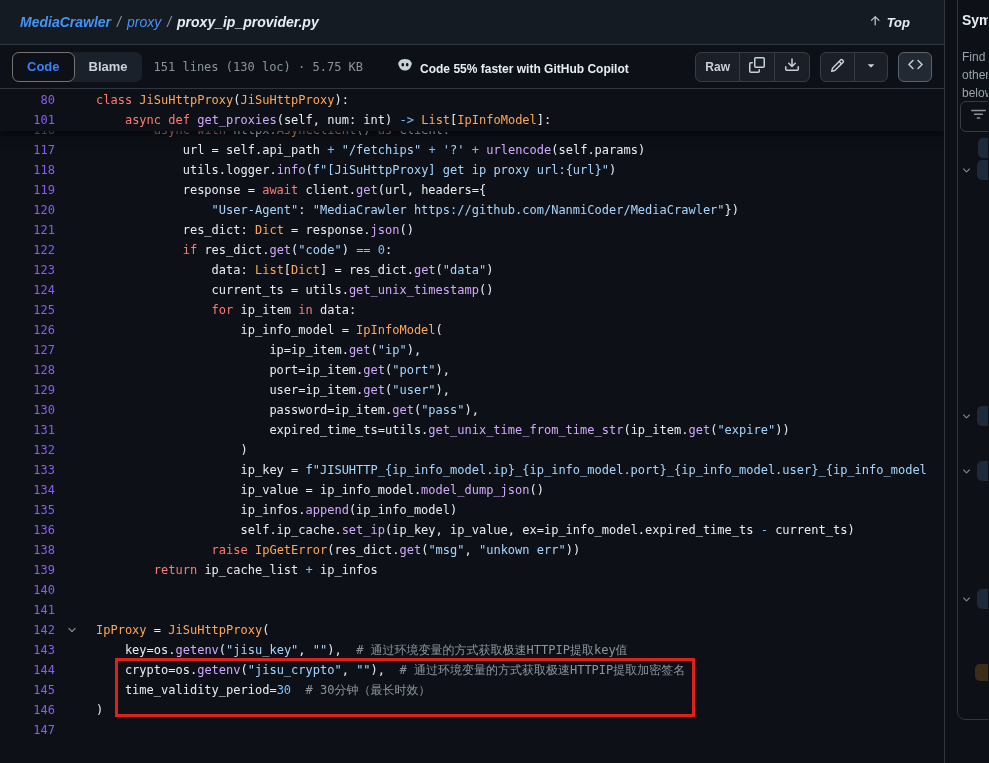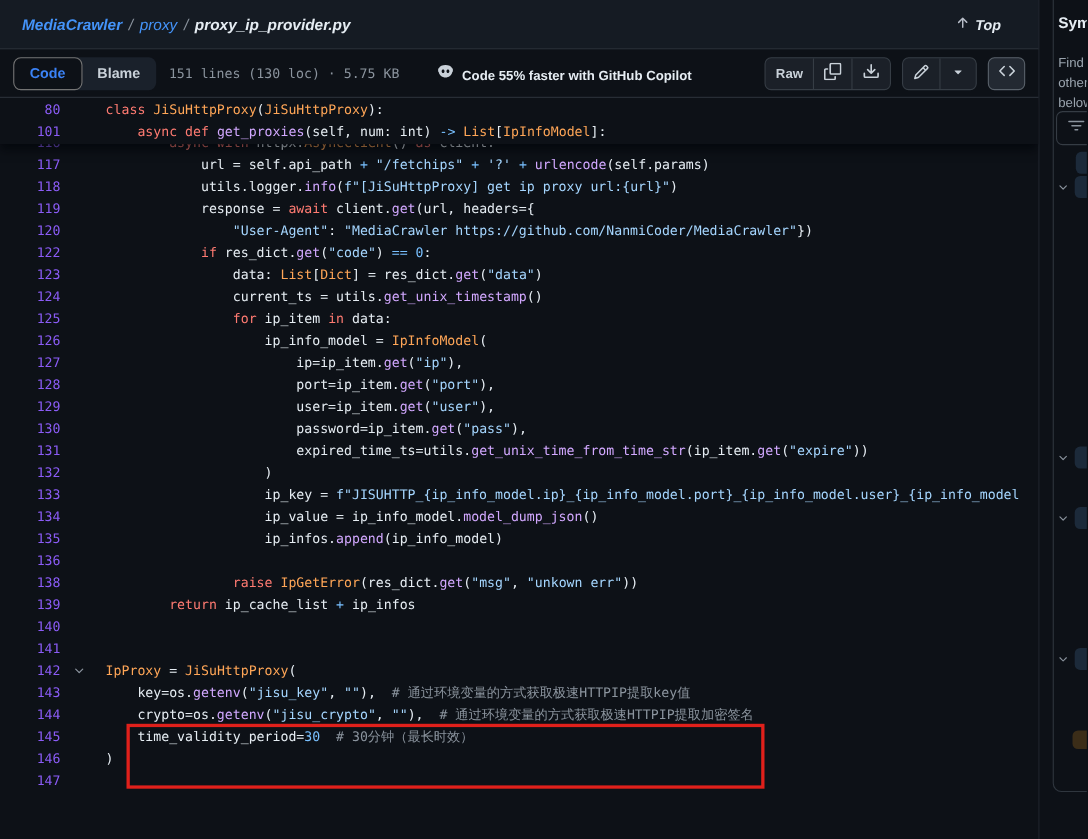--- a/index.html
+++ b/index.html
@@ -166,20 +166,25 @@
             <div class="ln">119</div>
             <div class="tog"></div>
             <pre class="src"><span class="tk-w">            response = </span><span class="tk-k">await</span><span class="tk-w"> client.</span><span class="tk-f">get</span><span class="tk-w">(url, headers={</span></pre>
           </div>
           <div class="crow">
             <div class="ln">120</div>
             <div class="tog"></div>
             <pre class="src"><span class="tk-w">                </span><span class="tk-s">"User-Agent"</span><span class="tk-w">: </span><span class="tk-s">"MediaCrawler https://github.com/NanmiCoder/MediaCrawler"</span><span class="tk-w">})</span></pre>
           </div>
           <div class="crow">
+            <div class="ln">121</div>
+            <div class="tog"></div>
+            <pre class="src"><span class="tk-w">            res_dict: </span><span class="tk-t">Dict</span><span class="tk-w"> = response.</span><span class="tk-f">json</span><span class="tk-w">()</span></pre>
+          </div>
+          <div class="crow">
             <div class="ln">122</div>
             <div class="tog"></div>
             <pre class="src"><span class="tk-w">            </span><span class="tk-k">if</span><span class="tk-w"> res_dict.</span><span class="tk-f">get</span><span class="tk-w">(</span><span class="tk-s">"code"</span><span class="tk-w">) </span><span class="tk-n">==</span><span class="tk-w"> </span><span class="tk-n">0</span><span class="tk-w">:</span></pre>
           </div>
           <div class="crow">
             <div class="ln">123</div>
             <div class="tog"></div>
             <pre class="src"><span class="tk-w">                data: </span><span class="tk-t">List</span><span class="tk-w">[</span><span class="tk-t">Dict</span><span class="tk-w">] = res_dict.</span><span class="tk-f">get</span><span class="tk-w">(</span><span class="tk-s">"data"</span><span class="tk-w">)</span></pre>
           </div>
           <div class="crow">
@@ -238,20 +243,21 @@
             <pre class="src"><span class="tk-w">                    ip_value = ip_info_model.</span><span class="tk-f">model_dump_json</span><span class="tk-w">()</span></pre>
           </div>
           <div class="crow">
             <div class="ln">135</div>
             <div class="tog"></div>
             <pre class="src"><span class="tk-w">                    ip_infos.</span><span class="tk-f">append</span><span class="tk-w">(ip_info_model)</span></pre>
           </div>
           <div class="crow">
             <div class="ln">136</div>
             <div class="tog"></div>
+            <pre class="src"><span class="tk-w">                    self.ip_cache.</span><span class="tk-f">set_ip</span><span class="tk-w">(ip_key, ip_value, ex=ip_info_model.expired_time_ts </span><span class="tk-n">-</span><span class="tk-w"> current_ts)</span></pre>
           </div>
           <div class="crow">
             <div class="ln">138</div>
             <div class="tog"></div>
             <pre class="src"><span class="tk-w">                </span><span class="tk-k">raise</span><span class="tk-w"> </span><span class="tk-t">IpGetError</span><span class="tk-w">(res_dict.</span><span class="tk-f">get</span><span class="tk-w">(</span><span class="tk-s">"msg"</span><span class="tk-w">, </span><span class="tk-s">"unkown err"</span><span class="tk-w">))</span></pre>
           </div>
           <div class="crow">
             <div class="ln">139</div>
             <div class="tog"></div>
             <pre class="src"><span class="tk-w">        </span><span class="tk-k">return</span><span class="tk-w"> ip_cache_list </span><span class="tk-n">+</span><span class="tk-w"> ip_infos</span></pre>

